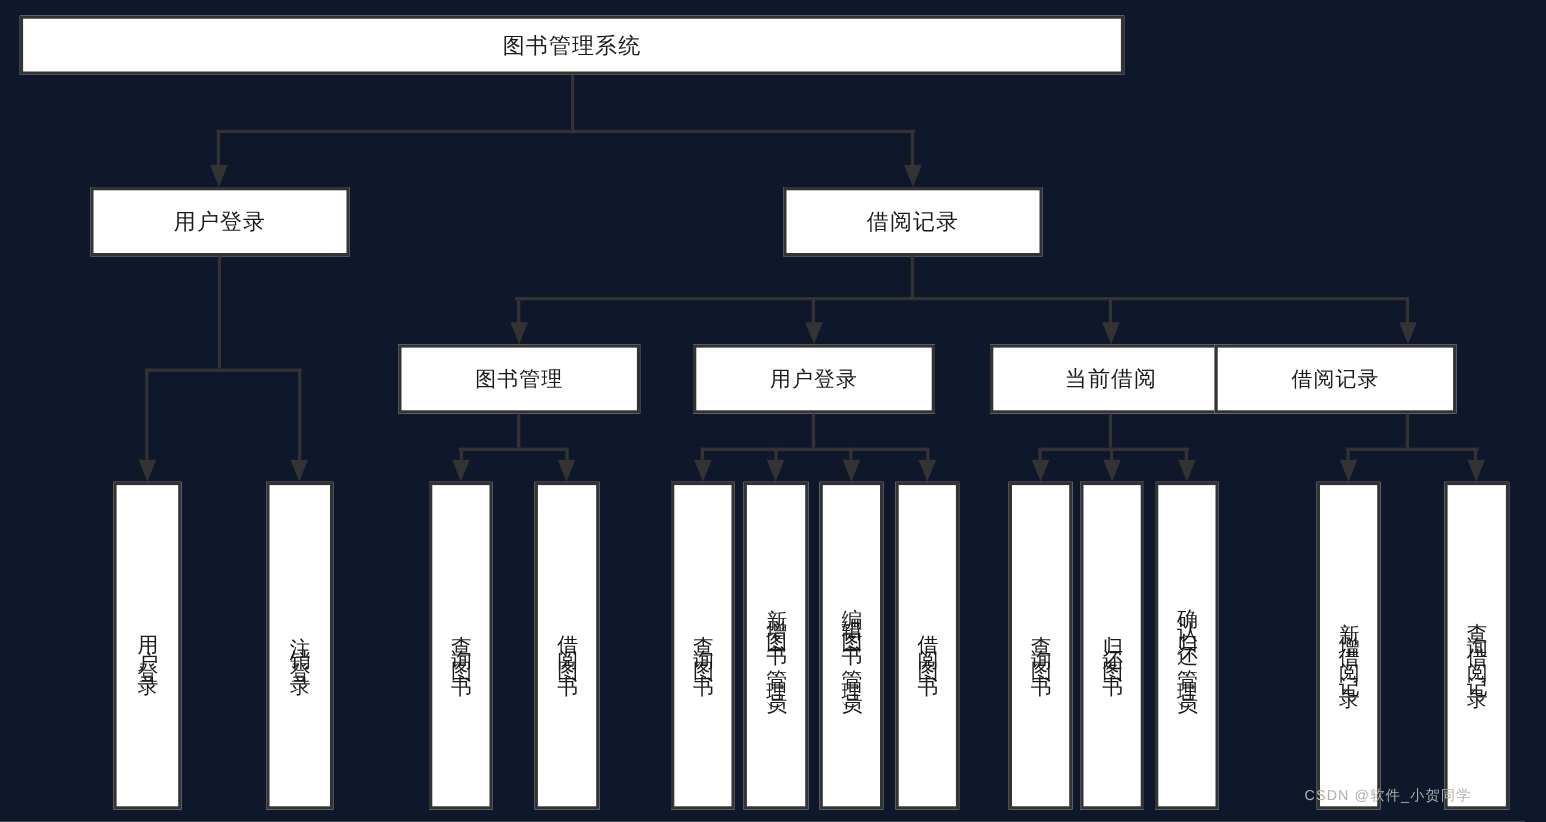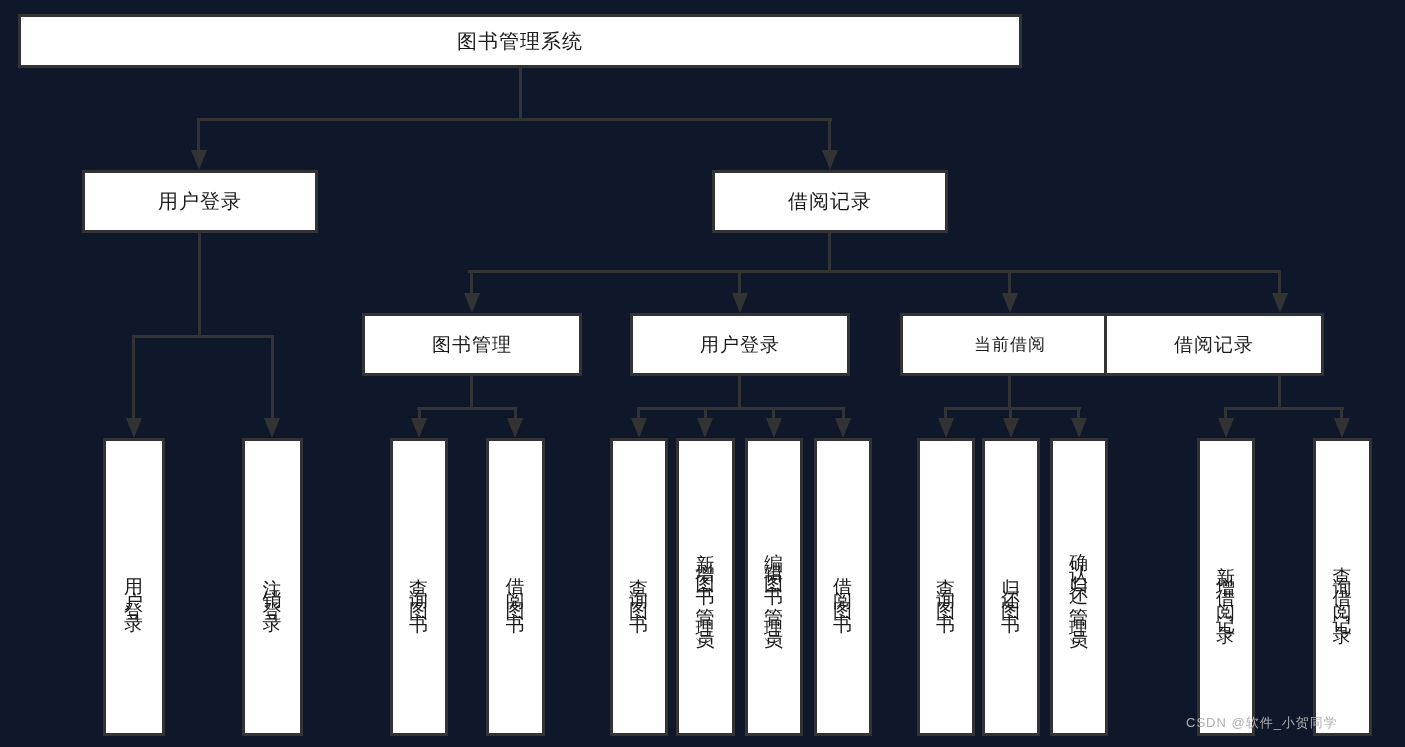--- a/index.html
+++ b/index.html
@@ -97,21 +97,21 @@
   <div class="vline" style="left:1278px;top:270px;height:25px;"></div>
   <div class="ahead" style="left:1272px;top:293px;"></div>
 
   <div class="box" style="left:362px;top:313px;width:220px;height:63px;">
     <span class="hlabel" style="font-size:19px;">图书管理</span>
   </div>
   <div class="box" style="left:630px;top:313px;width:220px;height:63px;">
     <span class="hlabel" style="font-size:19px;">用户登录</span>
   </div>
   <div class="box" style="left:900px;top:313px;width:220px;height:63px;">
-    <span class="hlabel" style="font-size:17px;">当前借阅</span>
+    <span class="hlabel" style="font-size:20px;">当前借阅</span>
   </div>
   <div class="box" style="left:1104px;top:313px;width:220px;height:63px;">
     <span class="hlabel" style="font-size:19px;">借阅记录</span>
   </div>
 
   <div class="vline" style="left:470px;top:376px;height:31px;"></div>
   <div class="hline" style="left:417px;top:407px;width:100px;"></div>
   <div class="vline" style="left:418px;top:407px;height:11px;"></div>
   <div class="ahead" style="left:411px;top:418px;"></div>
   <div class="vline" style="left:514px;top:407px;height:11px;"></div>

